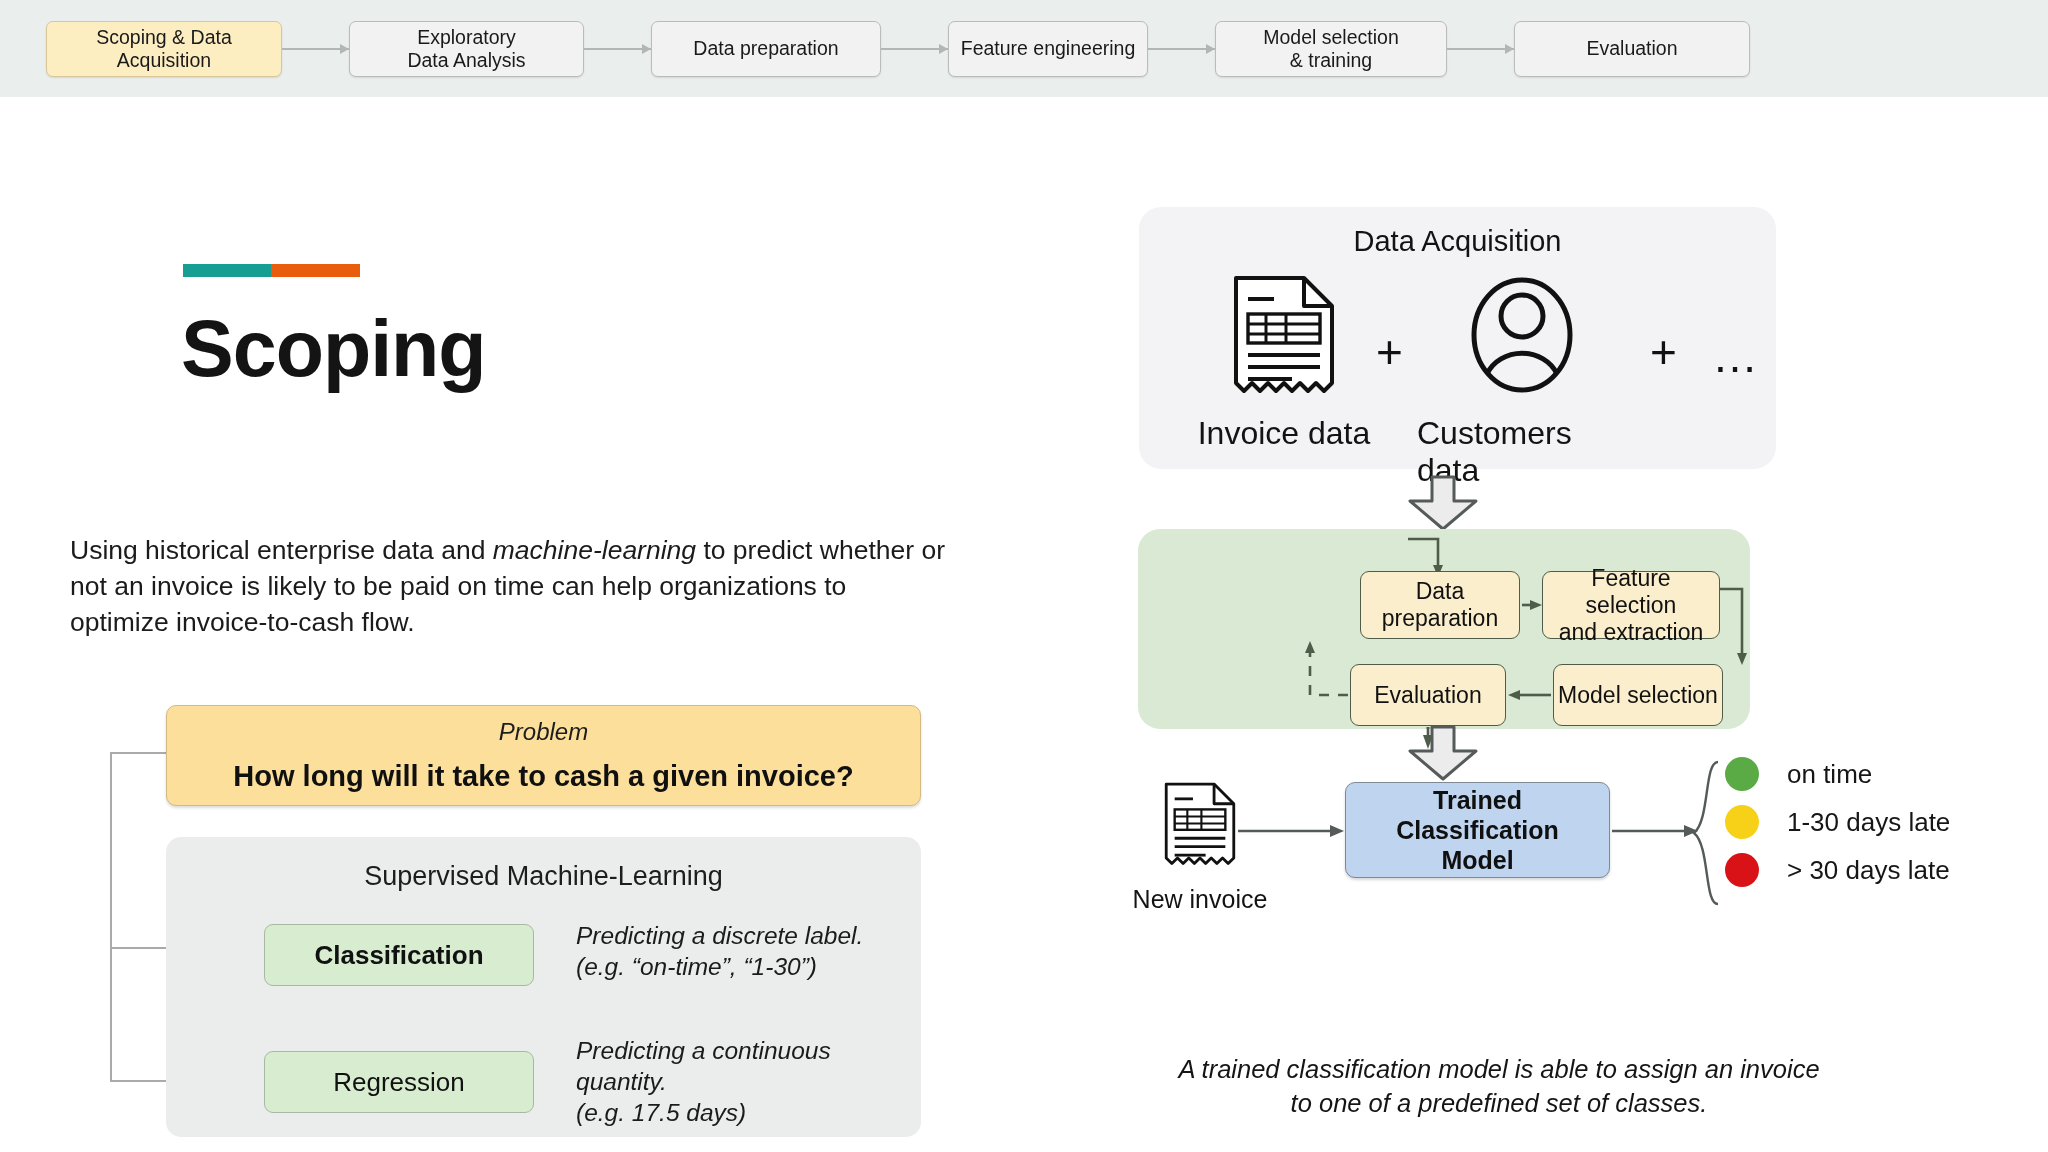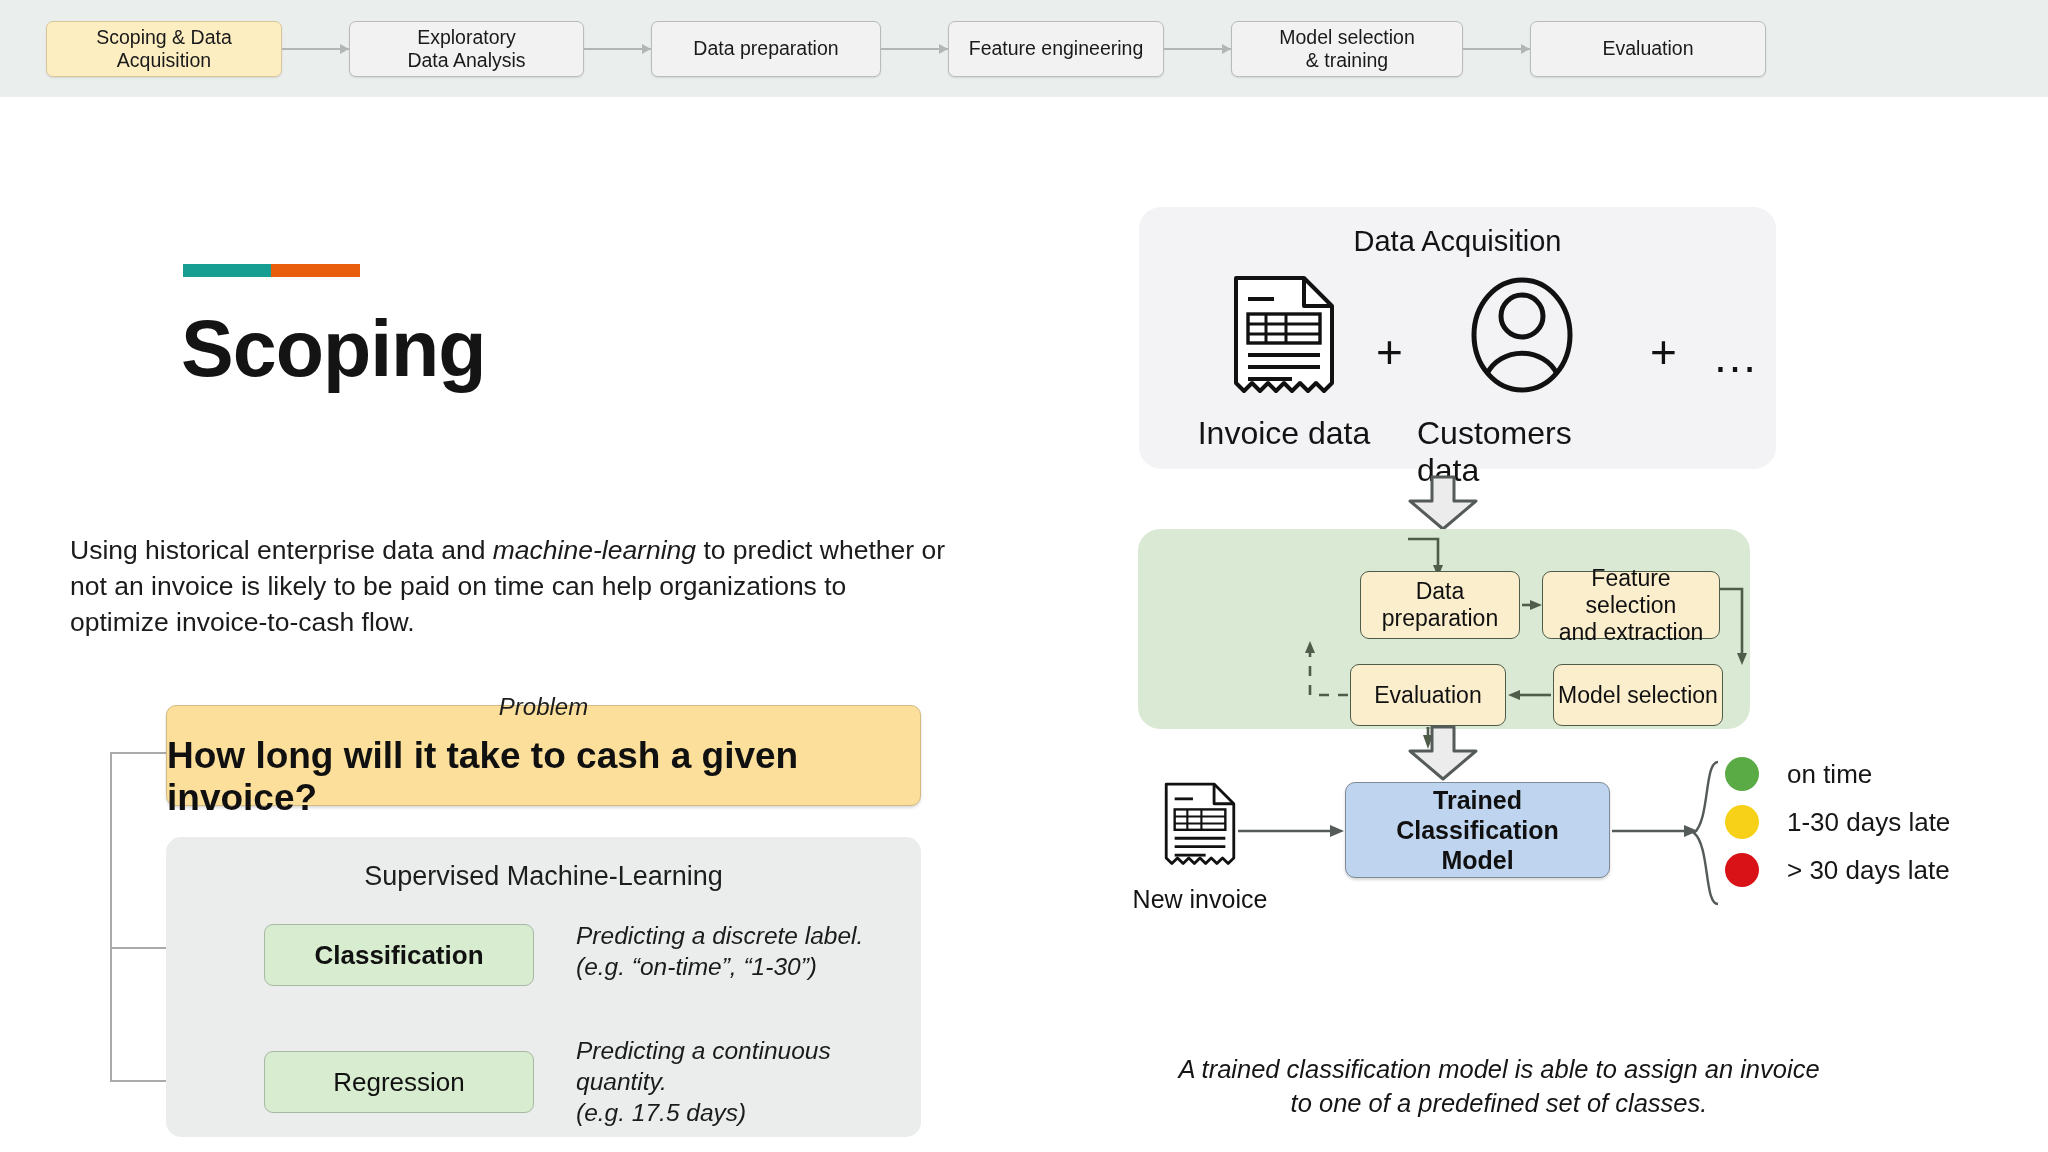--- a/index.html
+++ b/index.html
@@ -29,21 +29,21 @@
     line-height:23px;
     color:#1a1a1a;
     box-sizing:border-box;
     padding:0 10px;
     box-shadow:0 1px 2px rgba(0,0,0,.10);
   }
   .pipe-step.active{background:#fdeec2;border-color:#d9c79a;}
   .pipe-w0{width:236px;}
   .pipe-w1{width:235px;}
   .pipe-w2{width:230px;}
-  .pipe-w3{width:216px;}
+  .pipe-w3{width:200px;}
   .pipe-w4{width:232px;}
   .pipe-w5{width:236px;}
   .pipe-arrow{
     width:67px;height:2px;background:#b3b6b5;position:relative;
     flex:0 0 auto;
   }
   .pipe-arrow:after{
     content:"";position:absolute;right:0;top:-4px;
     border-left:9px solid #b3b6b5;
     border-top:5px solid transparent;
@@ -76,21 +76,21 @@
 
   
   #problem-box{
     position:absolute;left:166px;top:608px;width:755px;height:101px;
     background:#fbdf9a;border:1px solid #d4ba80;border-radius:10px;
     box-shadow:0 2px 3px rgba(0,0,0,.14);
     display:flex;flex-direction:column;align-items:center;justify-content:center;
     box-sizing:border-box;
   }
   #problem-label{font-style:italic;font-size:24px;color:#1d1d1d;margin-bottom:14px;}
-  #problem-question{font-size:37px;font-weight:bold;color:#101010;}
+  #problem-question{font-size:29px;font-weight:bold;color:#101010;}
 
   
   #sml-panel{
     position:absolute;left:166px;top:740px;width:755px;height:300px;
     background:#eaedec;
     border-radius:15px;
   }
   #sml-title{
     position:absolute;left:0;top:24px;width:755px;text-align:center;
     font-size:27px;color:#1d1d1d;

